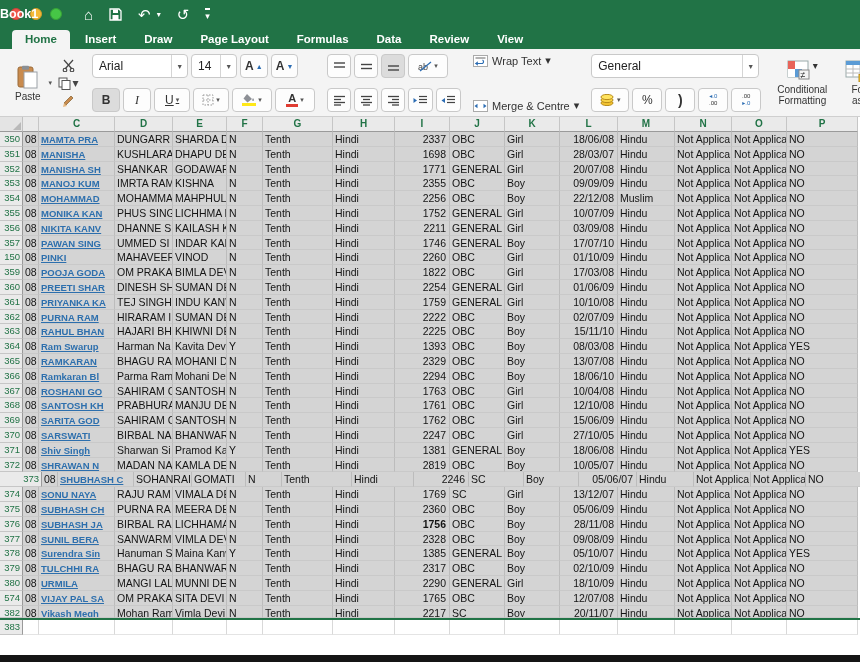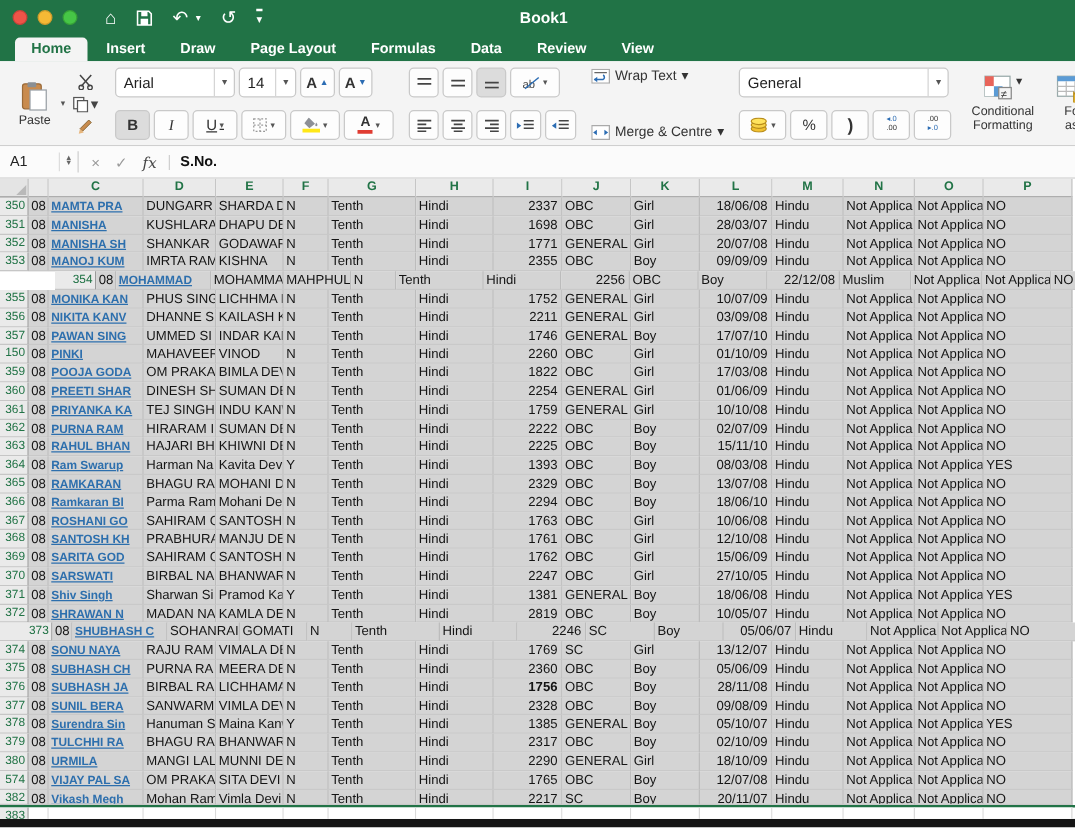--- a/index.html
+++ b/index.html
@@ -9,21 +9,21 @@
 
   
   .titlebar { height:28px; background:#217346; display:flex; align-items:center; position:relative; padding-left:10px; flex:0 0 auto; }
   .traffic { display:flex; gap:8px; margin-right:22px; }
   .traffic i { width:12px; height:12px; border-radius:50%; display:block; }
   .t-red{background:#ee5448;border:1px solid #c9423a;} .t-yel{background:#f5b935;border:1px solid #d09c2c;} .t-grn{background:#46c646;border:1px solid #37a237;}
   .tb-icons { display:flex; align-items:center; gap:16px; color:#fff; }
   .tb-ic { font-size:15px; line-height:1; color:#fff; }
   .tb-caret { font-size:8px; color:#fff; margin-left:-10px; }
   .tb-more { font-size:9px; color:#fff; border-top:2px solid #fff; padding-top:1px; }
-  .tb-title { position:absolute; left:10px; right:0; text-align:center; color:#fff; font-weight:bold; font-size:12.5px; pointer-events:none; }
+  .tb-title { position:absolute; left:0; right:0; color:#fff; font-weight:bold; font-size:12.5px; pointer-events:none; }
 
   
   .tabrow { height:21px; background:#217346; display:flex; align-items:flex-end; padding-left:12px; gap:2px; flex:0 0 auto; }
   .tab { color:#fff; font-size:11.5px; font-weight:bold; padding:3px 13px 4px; border-radius:4px 4px 0 0; cursor:default; }
   .tab.active { background:#f4f4f4; color:#217346; }
 
   
   .ribbon { height:68px; background:#f4f4f4; border-bottom:1px solid #cfcfcf; display:flex; align-items:stretch; padding:4px 2px 3px 6px; flex:0 0 auto; overflow:hidden; }
   .rgroup { display:flex; flex-direction:column; justify-content:space-between; padding:1px 5px; }
   .rsep { width:1px; background:#d7d7d7; margin:3px 1px; }
@@ -373,36 +373,20 @@
             <line x1="1" y1="13" x2="21" y2="13" stroke="#bbb"></line>
             <line x1="8" y1="5" x2="8" y2="17" stroke="#bbb"></line>
             <line x1="15" y1="5" x2="15" y2="17" stroke="#bbb"></line>
             <path d="M14 14 l8 8 h-8z" fill="#f2c230" stroke="#b88c1a"></path>
           </svg>
         <span class="styles-lbl"><span>Fo</span><br><span>as</span></span>
       </div>
     </div>
   </div>
 
-  <div class="fbar">
-    <div class="namebox">
-      <span>A1</span>
-      <span class="stepper">
-          <span>▲</span>
-          <span>▼</span>
-        </span>
-    </div>
-    <div class="fdiv"></div>
-    <div class="fbtns">
-      <span>×</span>
-      <span>✓</span>
-      <span class="fx">fx</span>
-    </div>
-    <div class="fcontent">S.No.</div>
-  </div>
 
   <div class="grid">
     <div class="hdr-row" id="hdr-row">
         <div class="corner" style="width: 23px;"></div>
         <div class="colhdr" style="width: 16px;"></div>
         <div class="colhdr" style="width: 76px;">C</div>
         <div class="colhdr" style="width: 58px;">D</div>
         <div class="colhdr" style="width: 54px;">E</div>
         <div class="colhdr" style="width: 36px;">F</div>
         <div class="colhdr" style="width: 70px;">G</div>
@@ -483,21 +467,21 @@
           <div class="cell right" style="width: 55px;">2355</div>
           <div class="cell" style="width: 55px;">OBC</div>
           <div class="cell" style="width: 55px;">Boy</div>
           <div class="cell right" style="width: 58px;">09/09/09</div>
           <div class="cell" style="width: 57px;">Hindu</div>
           <div class="cell" style="width: 57px;">Not Applica</div>
           <div class="cell" style="width: 55px;">Not Applica</div>
           <div class="cell" style="width: 71px;">NO</div>
         </div>
         <div class="row">
-          <div class="rowhdr" style="width: 33px; margin-left: 44px;">354</div>
+          <div class="rowhdr" style="width: 23px;">354</div>
           <div class="cell" style="width: 16px;">08</div>
           <div class="cell link" style="width: 76px;">MOHAMMAD</div>
           <div class="cell" style="width: 58px;">MOHAMMA</div>
           <div class="cell" style="width: 54px;">MAHPHUL</div>
           <div class="cell" style="width: 36px;">N</div>
           <div class="cell" style="width: 70px;">Tenth</div>
           <div class="cell" style="width: 62px;">Hindi</div>
           <div class="cell right" style="width: 55px;">2256</div>
           <div class="cell" style="width: 55px;">OBC</div>
           <div class="cell" style="width: 55px;">Boy</div>
@@ -728,21 +712,21 @@
           <div class="cell" style="width: 16px;">08</div>
           <div class="cell link" style="width: 76px;">ROSHANI GO</div>
           <div class="cell" style="width: 58px;">SAHIRAM C</div>
           <div class="cell" style="width: 54px;">SANTOSH</div>
           <div class="cell" style="width: 36px;">N</div>
           <div class="cell" style="width: 70px;">Tenth</div>
           <div class="cell" style="width: 62px;">Hindi</div>
           <div class="cell right" style="width: 55px;">1763</div>
           <div class="cell" style="width: 55px;">OBC</div>
           <div class="cell" style="width: 55px;">Girl</div>
-          <div class="cell right" style="width: 58px;">10/06/08</div>
+          <div class="cell right" style="width: 58px;">10/04/08</div>
           <div class="cell" style="width: 57px;">Hindu</div>
           <div class="cell" style="width: 57px;">Not Applica</div>
           <div class="cell" style="width: 55px;">Not Applica</div>
           <div class="cell" style="width: 71px;">NO</div>
         </div>
         <div class="row">
           <div class="rowhdr" style="width: 23px;">368</div>
           <div class="cell" style="width: 16px;">08</div>
           <div class="cell link" style="width: 76px;">SANTOSH KH</div>
           <div class="cell" style="width: 58px;">PRABHURA</div>

